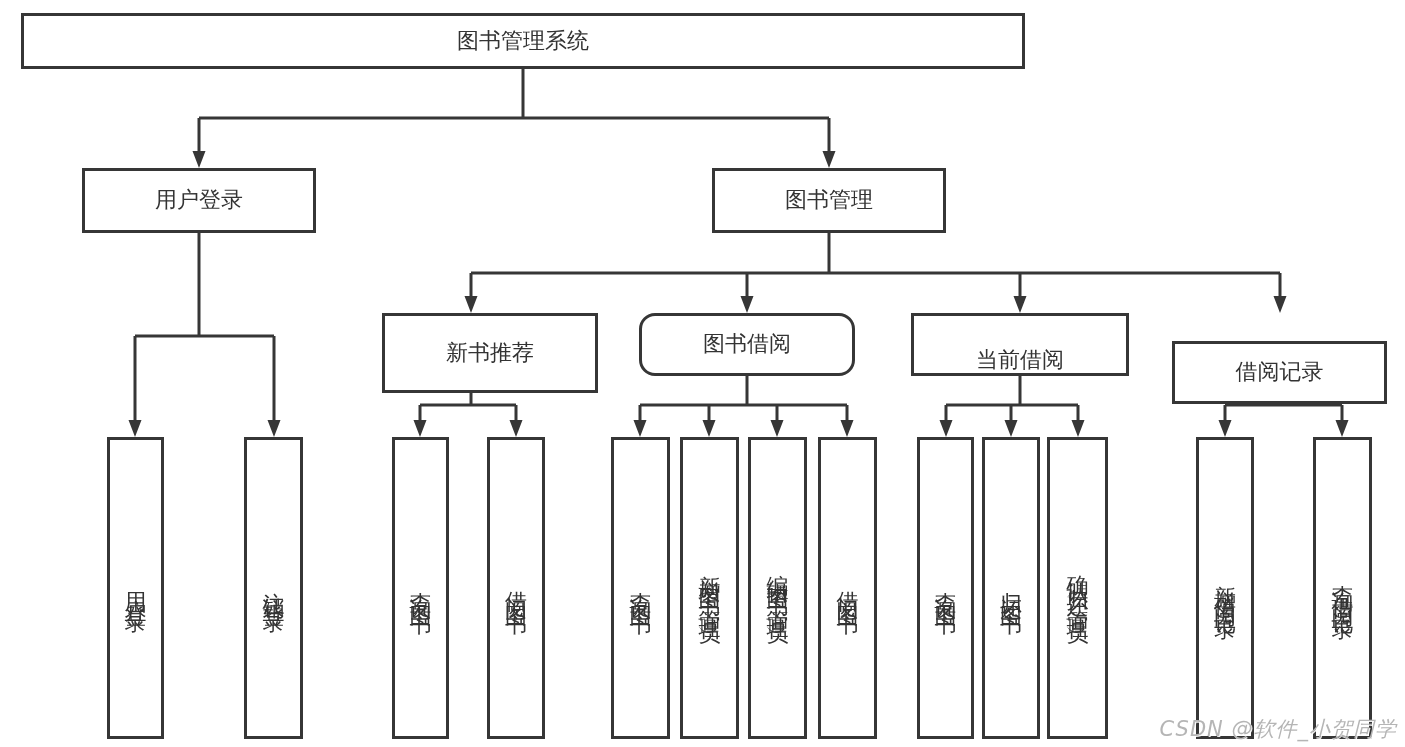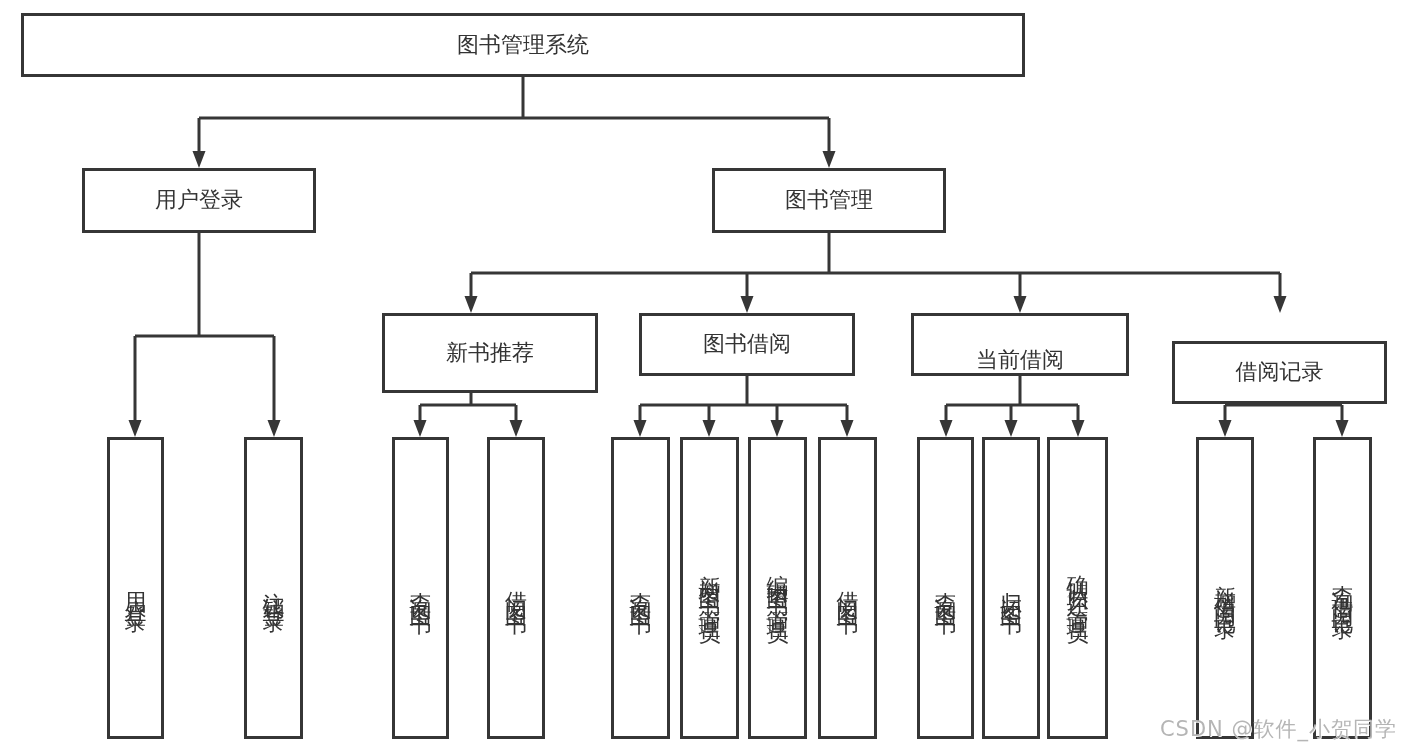--- a/index.html
+++ b/index.html
@@ -18,20 +18,21 @@
     font-size:22px; line-height:1.2; white-space:nowrap;
   }
   .node.v span {
     writing-mode:vertical-rl; text-orientation:mixed;
     letter-spacing:7px; line-height:1; white-space:pre;
   }
   .watermark {
     position:absolute; right:8px; bottom:4px; font-size:21px;
     color:var(--watermark); letter-spacing:1px;
     text-shadow:1px 1px 0 rgba(255,255,255,0.9);
+    font-style:italic;
   }
 </style>
 </head>
 <body>
 
 <div class="canvas">
 
   <svg class="lines" viewBox="0 0 1405 747" xmlns="http://www.w3.org/2000/svg">
     <path class="ln" d="
       M523 69V118 M199 118H829 M199 118V153 M829 118V153
@@ -44,35 +45,35 @@
     <path class="ar" d="
       M192.5 151h13L199 168z M822.5 151h13L829 168z
       M128.5 420h13L135 437z M267.5 420h13L274 437z
       M464.5 296h13L471 313z M740.5 296h13L747 313z M1013.5 296h13L1020 313z M1273.5 296h13L1280 313z
       M413.5 420h13L420 437z M509.5 420h13L516 437z
       M633.5 420h13L640 437z M702.5 420h13L709 437z M770.5 420h13L777 437z M840.5 420h13L847 437z
       M939.5 420h13L946 437z M1004.5 420h13L1011 437z M1071.5 420h13L1078 437z
       M1218.5 420h13L1225 437z M1335.5 420h13L1342 437z"></path>
   </svg>
 
-  <div class="node" style="left:21px; top:13px; width:1004px; height:64px;">
+  <div class="node" style="left:21px; top:13px; width:1004px; height:56px;">
     <span>图书管理系统</span>
   </div>
 
   <div class="node" style="left:82px; top:168px; width:234px; height:65px;">
     <span>用户登录</span>
   </div>
   <div class="node" style="left:712px; top:168px; width:234px; height:65px;justify-content:center;">
     <span>图书管理</span>
   </div>
 
   <div class="node" style="left:382px; top:313px; width:216px; height:80px;">
     <span>新书推荐</span>
   </div>
-  <div class="node" style="left:639px; top:313px; width:216px; height:63px;">
+  <div class="node" style="left:639px; top:313px; width:216px; height:63px;border-radius:16px;">
     <span>图书借阅</span>
   </div>
   <div class="node" style="left:911px; top:313px; width:218px; height:63px;align-items:flex-end;">
     <span>当前借阅</span>
   </div>
   <div class="node" style="left:1172px; top:313px; width:215px; height:63px;margin-top:28px;">
     <span>借阅记录</span>
   </div>
 
   <div class="node v" style="left:107px; top:437px; width:57px; height:302px;">

